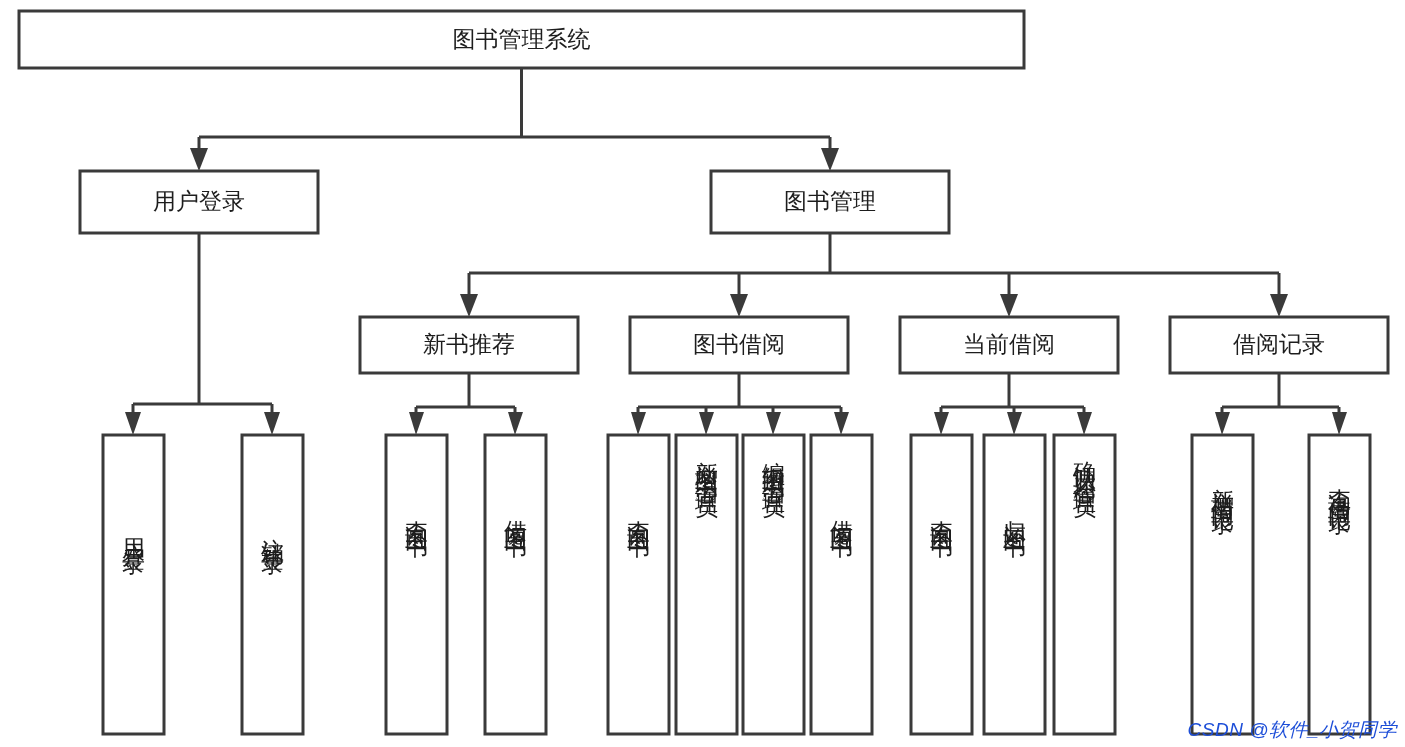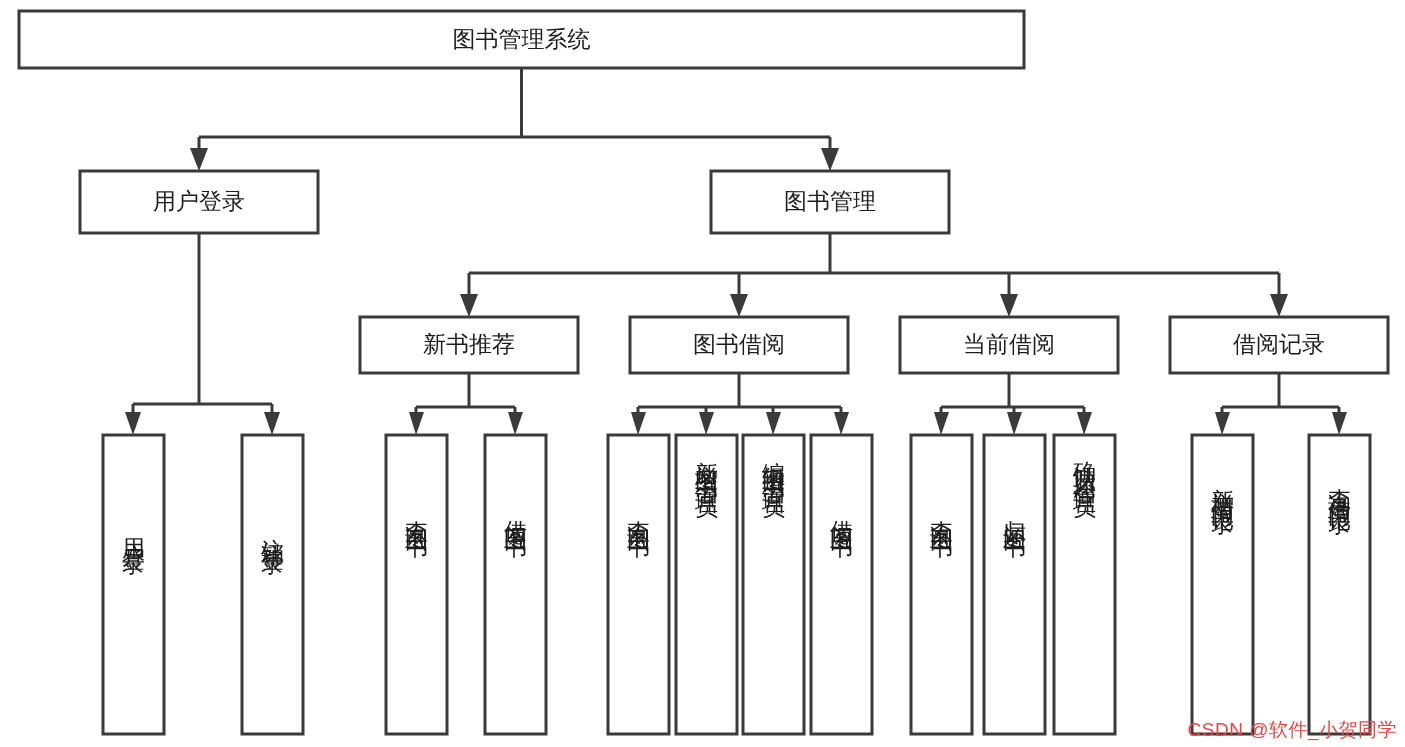--- a/index.html
+++ b/index.html
@@ -66,23 +66,24 @@
     letter-spacing: 5px;
     color: #1d1d1d;
     white-space: nowrap;
   }
   .watermark {
     position: absolute;
     right: 8px;
     bottom: 4px;
     font-family: "Liberation Sans", "DejaVu Sans", sans-serif;
     font-size: 19px;
-    color: #ef4444;
+    color: #1d4ed8;
     letter-spacing: 0.5px;
     user-select: none;
+    font-style: italic;
   }
 </style>
 </head>
 <body>
 
 <div id="diagram-root">
 
   <svg id="tree-svg" viewBox="0 0 1405 747">
 
     <defs>

